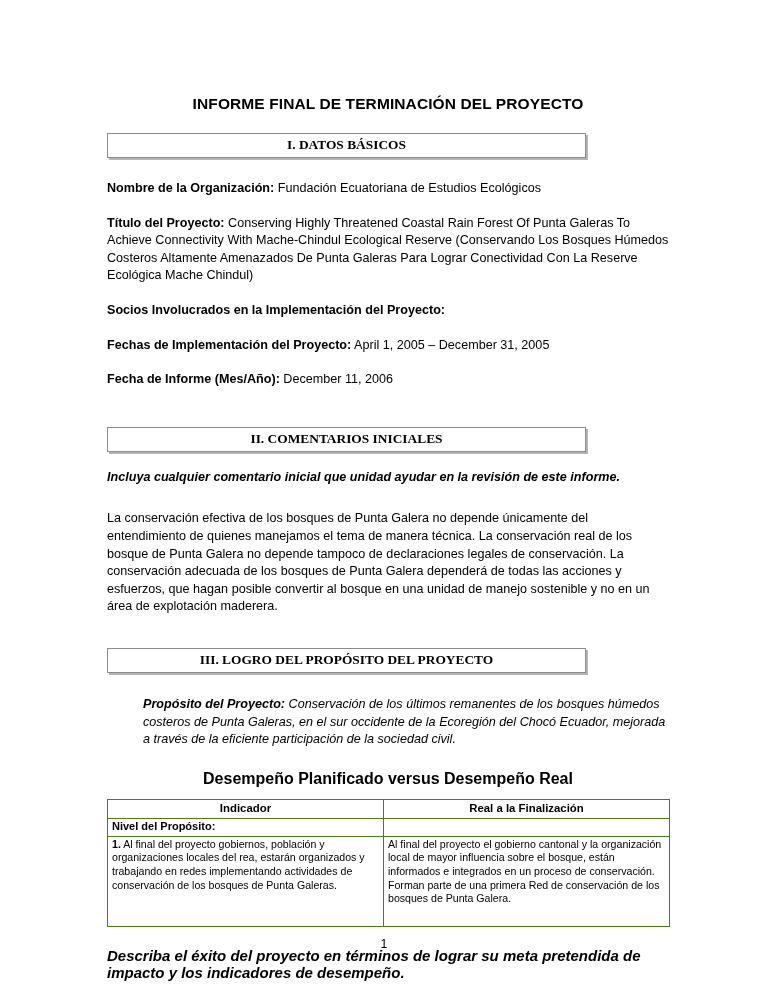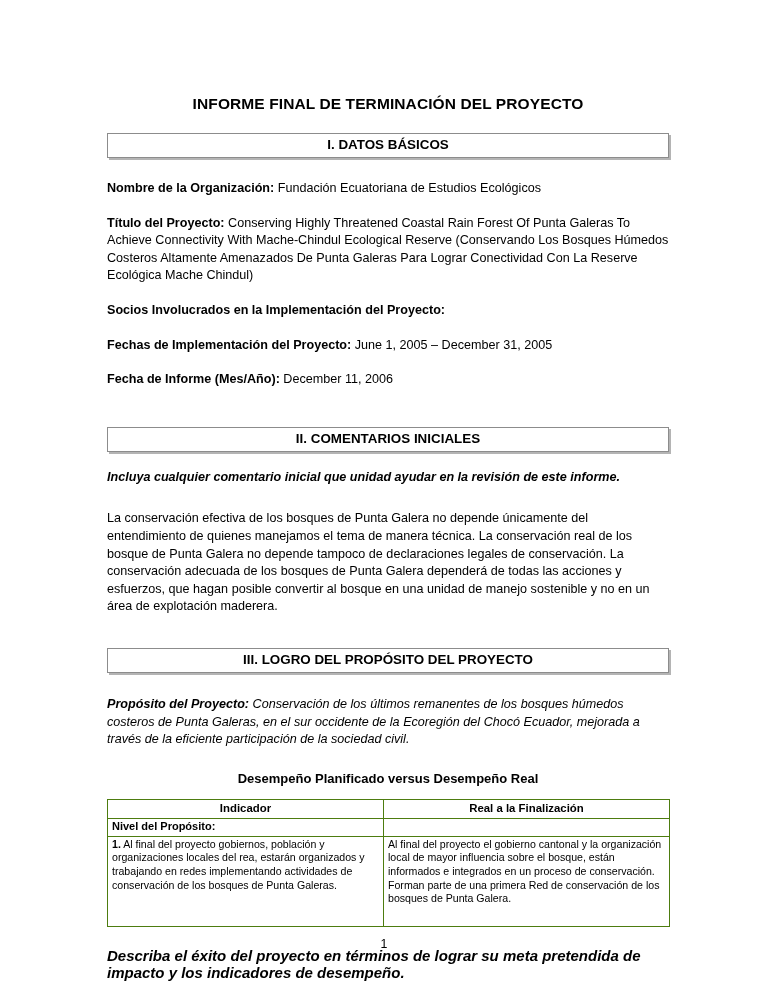--- a/index.html
+++ b/index.html
@@ -36,56 +36,57 @@
     text-align: center;
     letter-spacing: 0.1px;
     margin: 0;
     padding-top: 88px;
     line-height: 20px;
   }
 
   
   .section-bar {
     box-sizing: border-box;
-    width: 562px;
+    width: 479px;
     border: 1px solid #8c8c8c;
     box-shadow: 2px 2px 0 0 #b4b4b4;
     background: #ffffff;
     text-align: center;
     font-size: 13.4px;
     font-weight: bold;
     padding: 3px 0 4px 0;
     line-height: 16px;
+    font-family: Liberation Serif, serif;
   }
   .sec1 { margin-top: 19px; }
   .sec2 { margin-top: 38px; }
   .sec3 { margin-top: 32px; }
 
   
   p {
     margin: 0;
     font-size: 12.6px;
     line-height: 17.6px;
   }
   .blk { margin-top: 17px; }
   .lbl { font-weight: bold; }
   .ital { font-style: italic; }
   .bi { font-weight: bold; font-style: italic; }
 
   .first-field { margin-top: 22px; }
 
   .para-body { margin-top: 24px; }
 
-  .purpose { margin-top: 23px; }
+  .purpose { margin-top: 23px; margin-left: 36px; }
 
   
   .table-caption {
     margin-top: 22px;
     text-align: center;
-    font-size: 13px;
+    font-size: 16px;
     font-weight: bold;
     line-height: 16px;
   }
 
   
   table.perf {
     margin-top: 12px;
     width: 562px;
     border-collapse: collapse;
     table-layout: fixed;
@@ -153,21 +154,21 @@
 
     <p class="blk">
       <span class="lbl">Título del Proyecto:</span><span> Conserving Highly Threatened Coastal Rain Forest Of Punta Galeras To Achieve Connectivity With Mache-Chindul Ecological Reserve (Conservando Los Bosques Húmedos Costeros Altamente Amenazados De Punta Galeras Para Lograr Conectividad Con La Reserve Ecológica Mache Chindul)</span>
     </p>
 
     <p class="blk">
       <span class="lbl">Socios Involucrados en la Implementación del Proyecto:</span><span></span>
     </p>
 
     <p class="blk">
-      <span class="lbl">Fechas de Implementación del Proyecto:</span><span> June 1, 2005 – December 31, 2005</span>
+      <span class="lbl">Fechas de Implementación del Proyecto:</span><span> April 1, 2005 – December 31, 2005</span>
     </p>
 
     <p class="blk">
       <span class="lbl">Fecha de Informe (Mes/Año):</span><span> December 11, 2006</span>
     </p>
 
     <div class="section-bar sec2">II. COMENTARIOS INICIALES</div>
 
     <p class="bi blk">Incluya cualquier comentario inicial que unidad ayudar en la revisión de este informe.</p>
 

